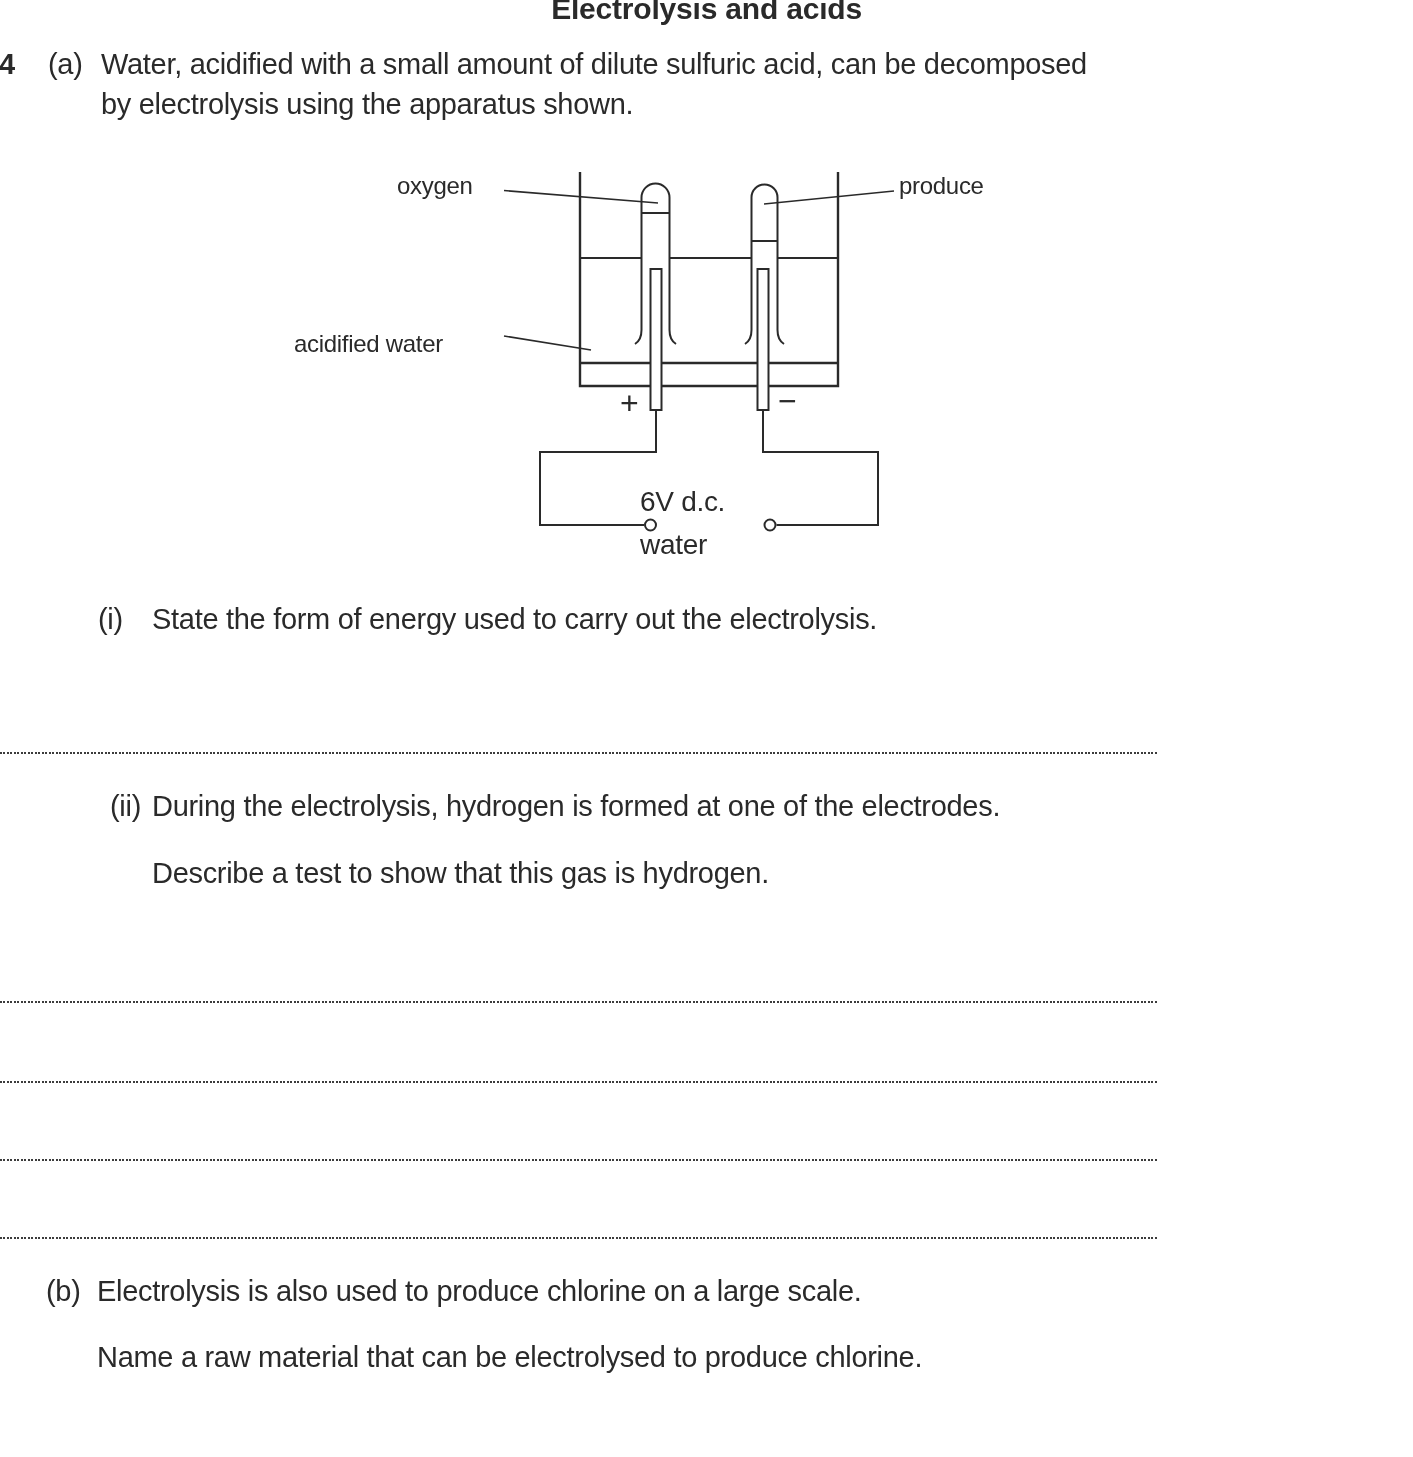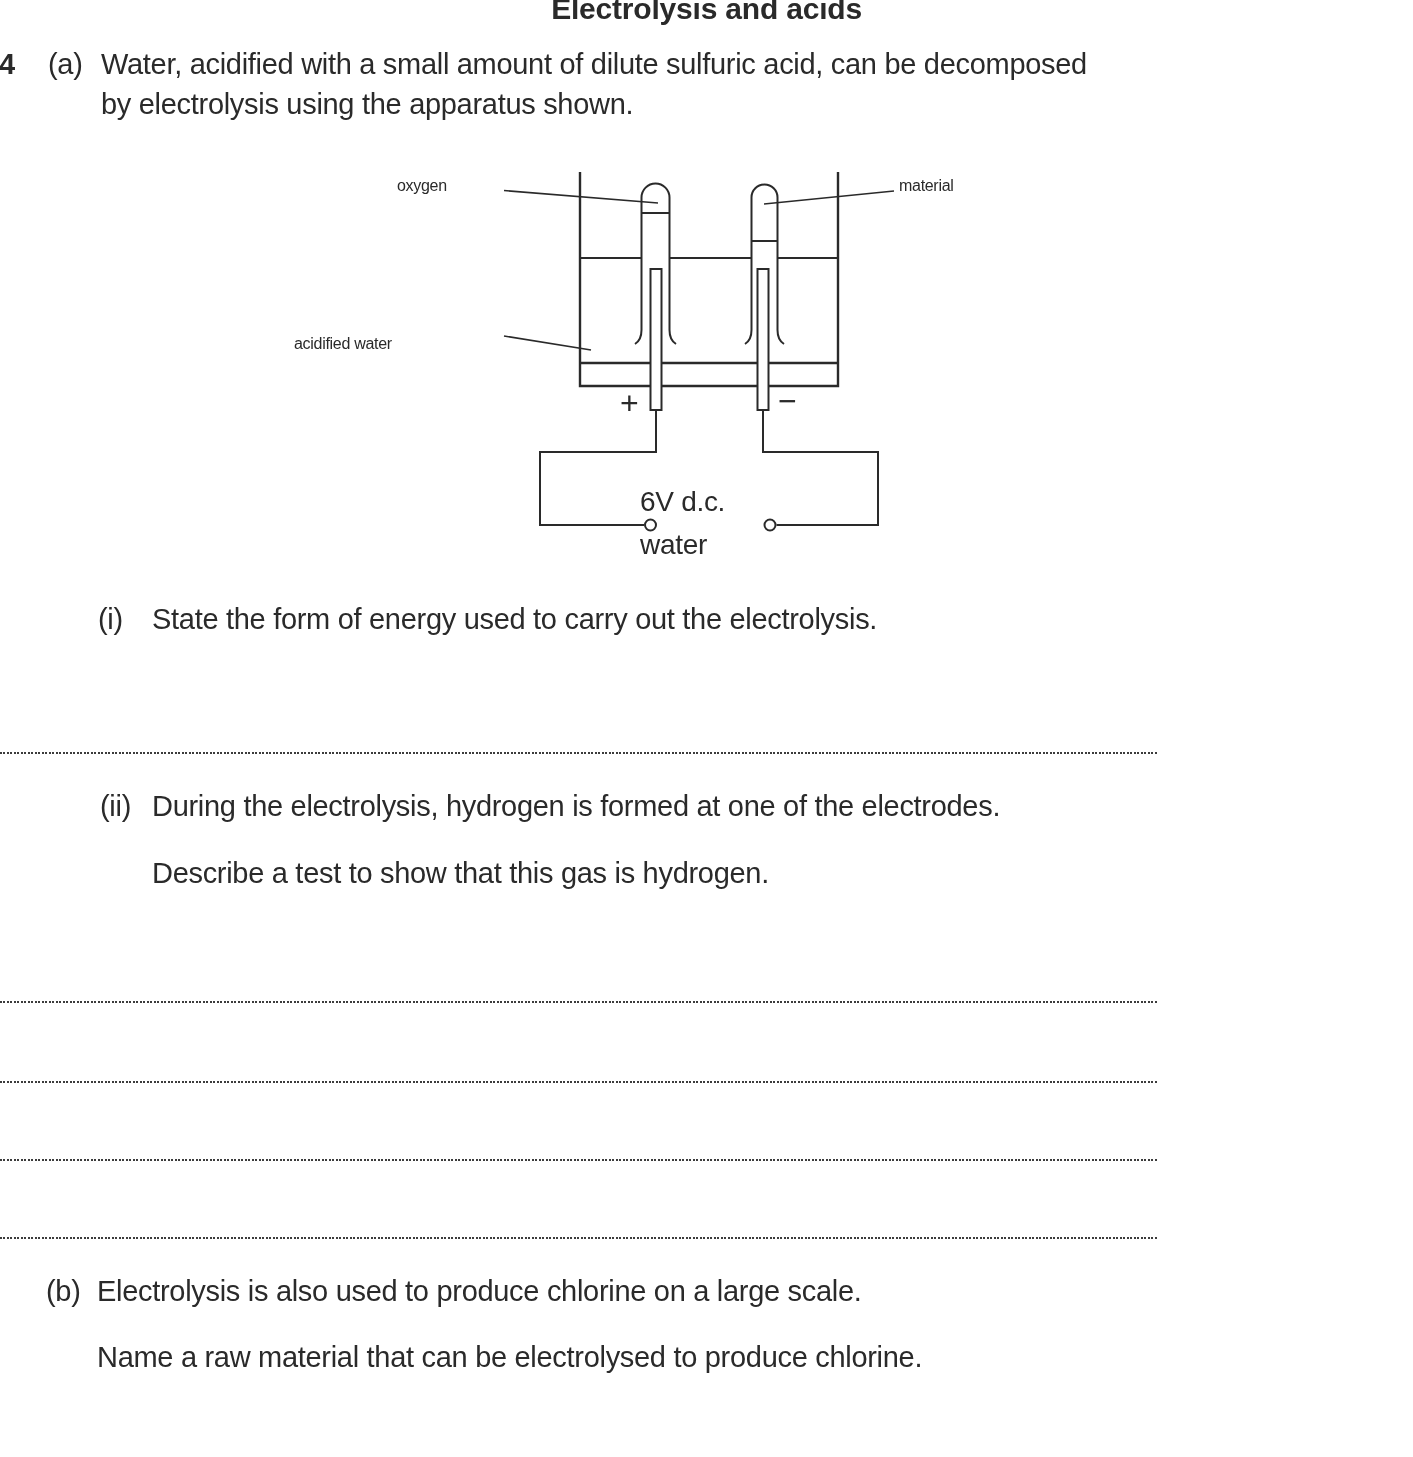--- a/index.html
+++ b/index.html
@@ -4,21 +4,21 @@
 <style>
   html,body{margin:0;padding:0;background:#fff;}
   #page{
     position:relative;width:1157px;height:1457px;background:#ffffff;
     font-family:"Liberation Sans",sans-serif;color:#2a2a2a;overflow:hidden;
   }
   .abs{position:absolute;white-space:nowrap;}
   .body-text{font-size:29px;letter-spacing:-0.3px;line-height:33px;}
   .bold{font-weight:bold;}
   .title{font-size:30px;font-weight:bold;letter-spacing:-0.2px;}
-  .dlabel{font-size:16px;letter-spacing:-0.3px;line-height:31px;}
+  .dlabel{font-size:24px;letter-spacing:-0.3px;line-height:31px;}
   .marks{font-size:28px;font-weight:bold;color:#9b9b9b;letter-spacing:0;
          width:198px;text-align:right;}
   .sign{font-size:32px;line-height:32px;}
   .supply-box{width:140px;font-size:28px;line-height:43px;letter-spacing:-0.3px;}
   .answer-line{
     width:1413px;height:2px;
     background:repeating-linear-gradient(90deg,#3c3c3c 0,#3c3c3c 1.6px,transparent 1.6px,transparent 3.5px);
   }
   svg{position:absolute;left:0;top:0;}
 </style>
@@ -55,36 +55,36 @@
       <circle stroke-width="2" fill="#ffffff" cx="650.5" cy="525" r="5.5"></circle>
       <circle stroke-width="2" fill="#ffffff" cx="770" cy="525" r="5.5"></circle>
 
       <path stroke-width="1.6" d="M504,190.5 L658,203"></path>
       <path stroke-width="1.6" d="M894,191 L764,204"></path>
       <path stroke-width="1.6" d="M504,336 L591,350"></path>
     </g>
   </svg>
 
   <div class="abs dlabel" style="left:397px;top:170px;">oxygen</div>
-  <div class="abs dlabel" style="left:899px;top:170px;">material</div>
+  <div class="abs dlabel" style="left:899px;top:170px;">produce</div>
   <div class="abs dlabel" style="left:294px;top:328px;">acidified water</div>
   <div class="abs sign" style="left:620px;top:387px;">+</div>
   <div class="abs sign" style="left:778px;top:385px;">−</div>
   <div class="abs supply-box" style="left:640px;top:480px;">
     <div>6V d.c.</div>
     <div>water</div>
   </div>
 
   <div class="abs body-text" style="left:98px;top:603px;">(i)</div>
   <div class="abs body-text" style="left:152px;top:603px;">State the form of energy used to carry out the electrolysis.</div>
   <div class="abs marks" style="left:1100px;top:642px;">(1)</div>
 
   <div class="abs answer-line" style="left:0;top:752px;"></div>
 
-  <div class="abs body-text" style="left:100px;top:790px;">(ii)</div>
+  <div class="abs body-text" style="left:110px;top:790px;">(ii)</div>
   <div class="abs body-text" style="left:152px;top:857px;">Describe a test to show that this gas is hydrogen.</div>
   <div class="abs body-text" style="left:152px;top:790px;">During the electrolysis, hydrogen is formed at one of the electrodes.</div>
   <div class="abs marks" style="left:1100px;top:893px;">(2)</div>
 
   <div class="abs answer-line" style="left:0;top:1001px;"></div>
   <div class="abs answer-line" style="left:0;top:1081px;"></div>
   <div class="abs answer-line" style="left:0;top:1159px;"></div>
   <div class="abs answer-line" style="left:0;top:1237px;"></div>
 
   <div class="abs body-text" style="left:46px;top:1275px;">(b)</div>

